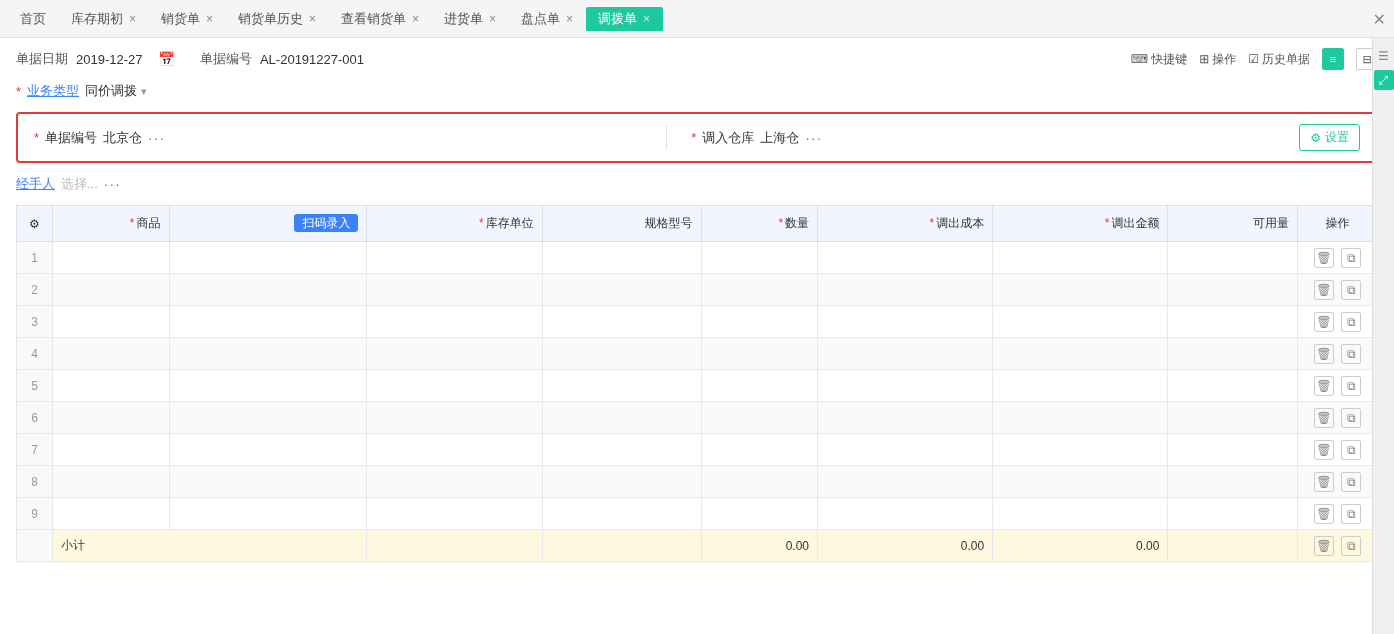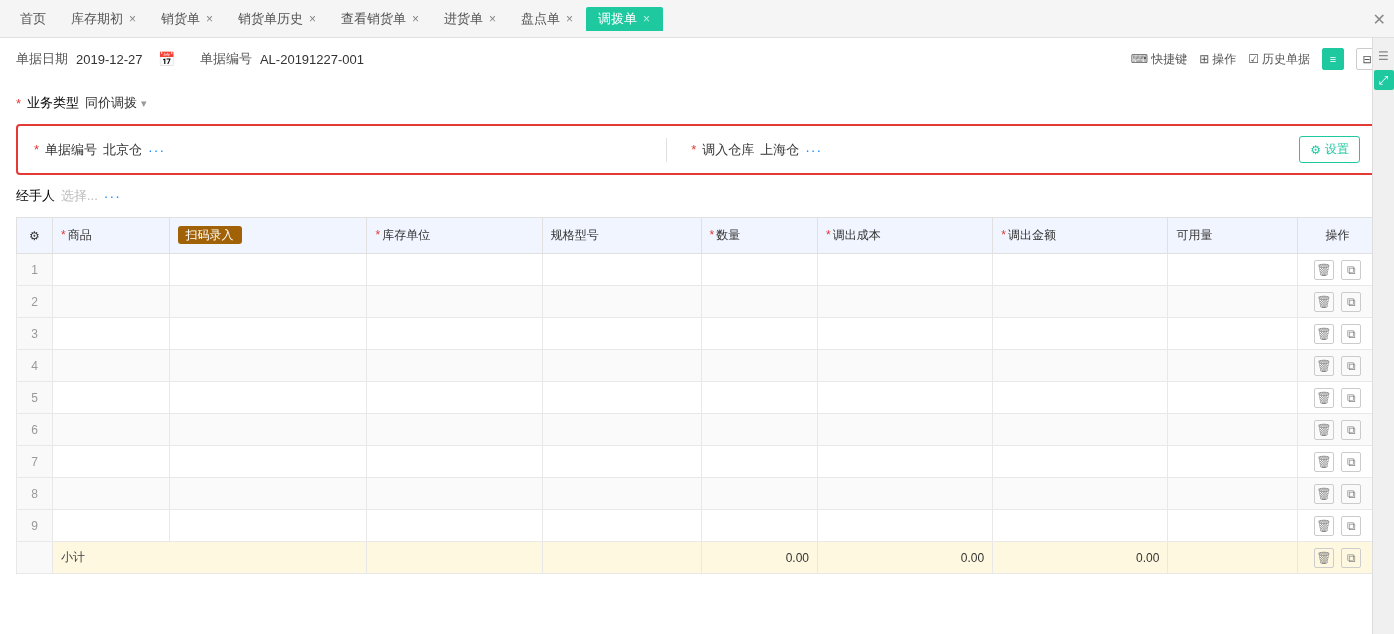--- a/index.html
+++ b/index.html
@@ -51,21 +51,21 @@
     .main-content {
       padding: 10px 16px;
       background: #fff;
     }
 
     
     .header-row {
       display: flex;
       align-items: center;
       gap: 24px;
-      margin-bottom: 24px;
+      margin-bottom: 12px;
       text-align: center;
     }
     .field-group {
       display: flex;
       align-items: center;
       gap: 8px;
     }
     .field-label { color: #555; font-size: 13px; }
     .field-value {
       color: #333; font-size: 13px;
@@ -149,40 +149,40 @@
       display: flex;
       align-items: center;
       gap: 24px;
       margin-bottom: 12px;
     }
     .form-field {
       display: flex;
       align-items: center;
       gap: 6px;
     }
-    .form-field-label { color: #000000; }
+    .form-field-label { color: #3b82f6; text-decoration: underline; }
     .form-field-value {
       display: flex; align-items: center; gap: 4px;
     }
     .select-value { color: #333; }
     .dropdown-arrow { color: #999; font-size: 11px; cursor: pointer; }
     .placeholder-text { color: #bbb; }
     table {
       width: 100%;
       border-collapse: collapse;
       font-size: 12px;
     }
     thead tr {
       background: #f0f5ff;
       height: 36px;
     }
     thead th {
       border: 1px solid #e0e0e0;
       padding: 0 8px;
-      text-align: left;
+      text-align: right;
       font-weight: normal;
       color: #333;
       white-space: nowrap;
     }
     thead th.required::before {
       content: '*';
       color: #e53935;
       margin-right: 2px;
     }
     tbody tr {
@@ -212,21 +212,21 @@
       justify-content: center;
       width: 20px; height: 20px;
       border: 1px solid #ccc;
       border-radius: 2px;
       cursor: pointer;
       font-size: 12px;
       color: #888;
       margin: 0 2px;
     }
     .scan-btn {
-      background: #a16207;
+      background: #3b82f6;
       color: #fff;
       padding: 2px 8px;
       border-radius: 3px;
       font-size: 12px;
       cursor: pointer;
     }
     .th-gear {
       text-align: center;
       width: 36px;
     }

